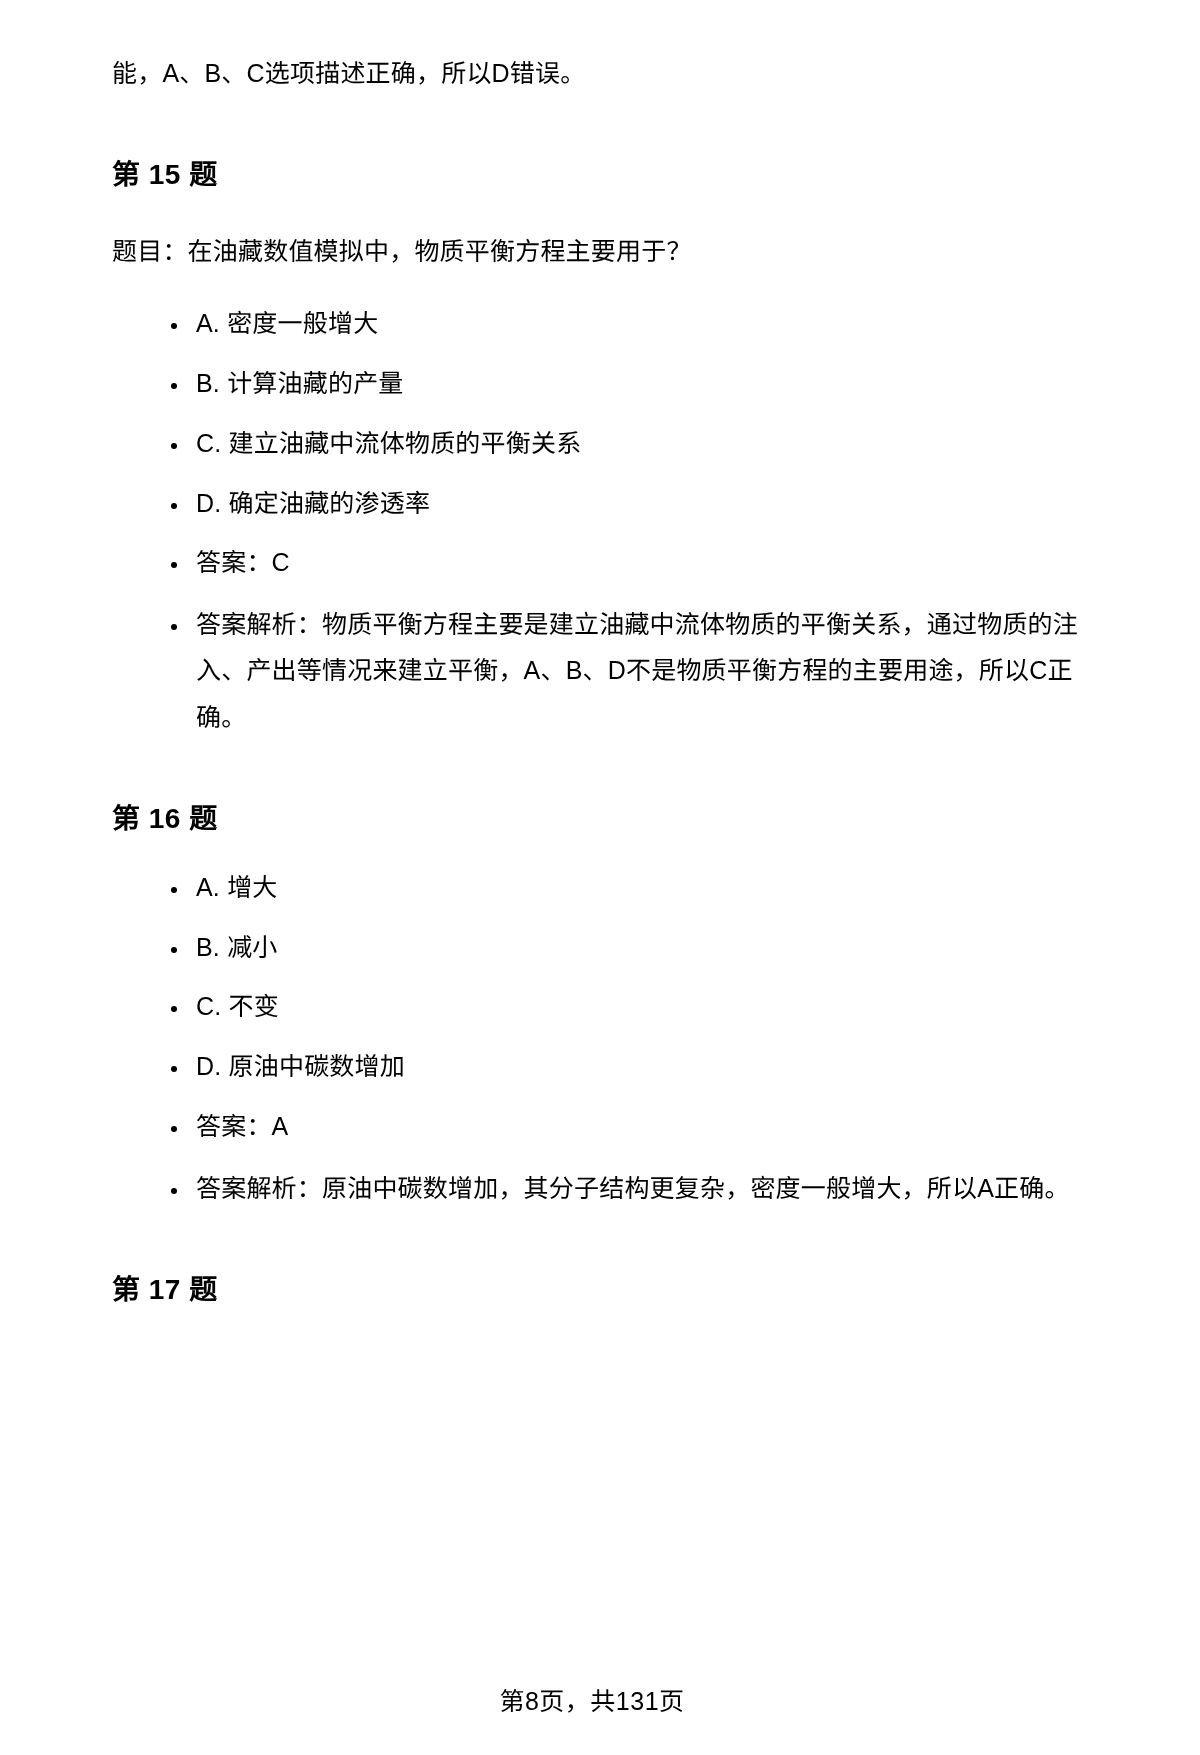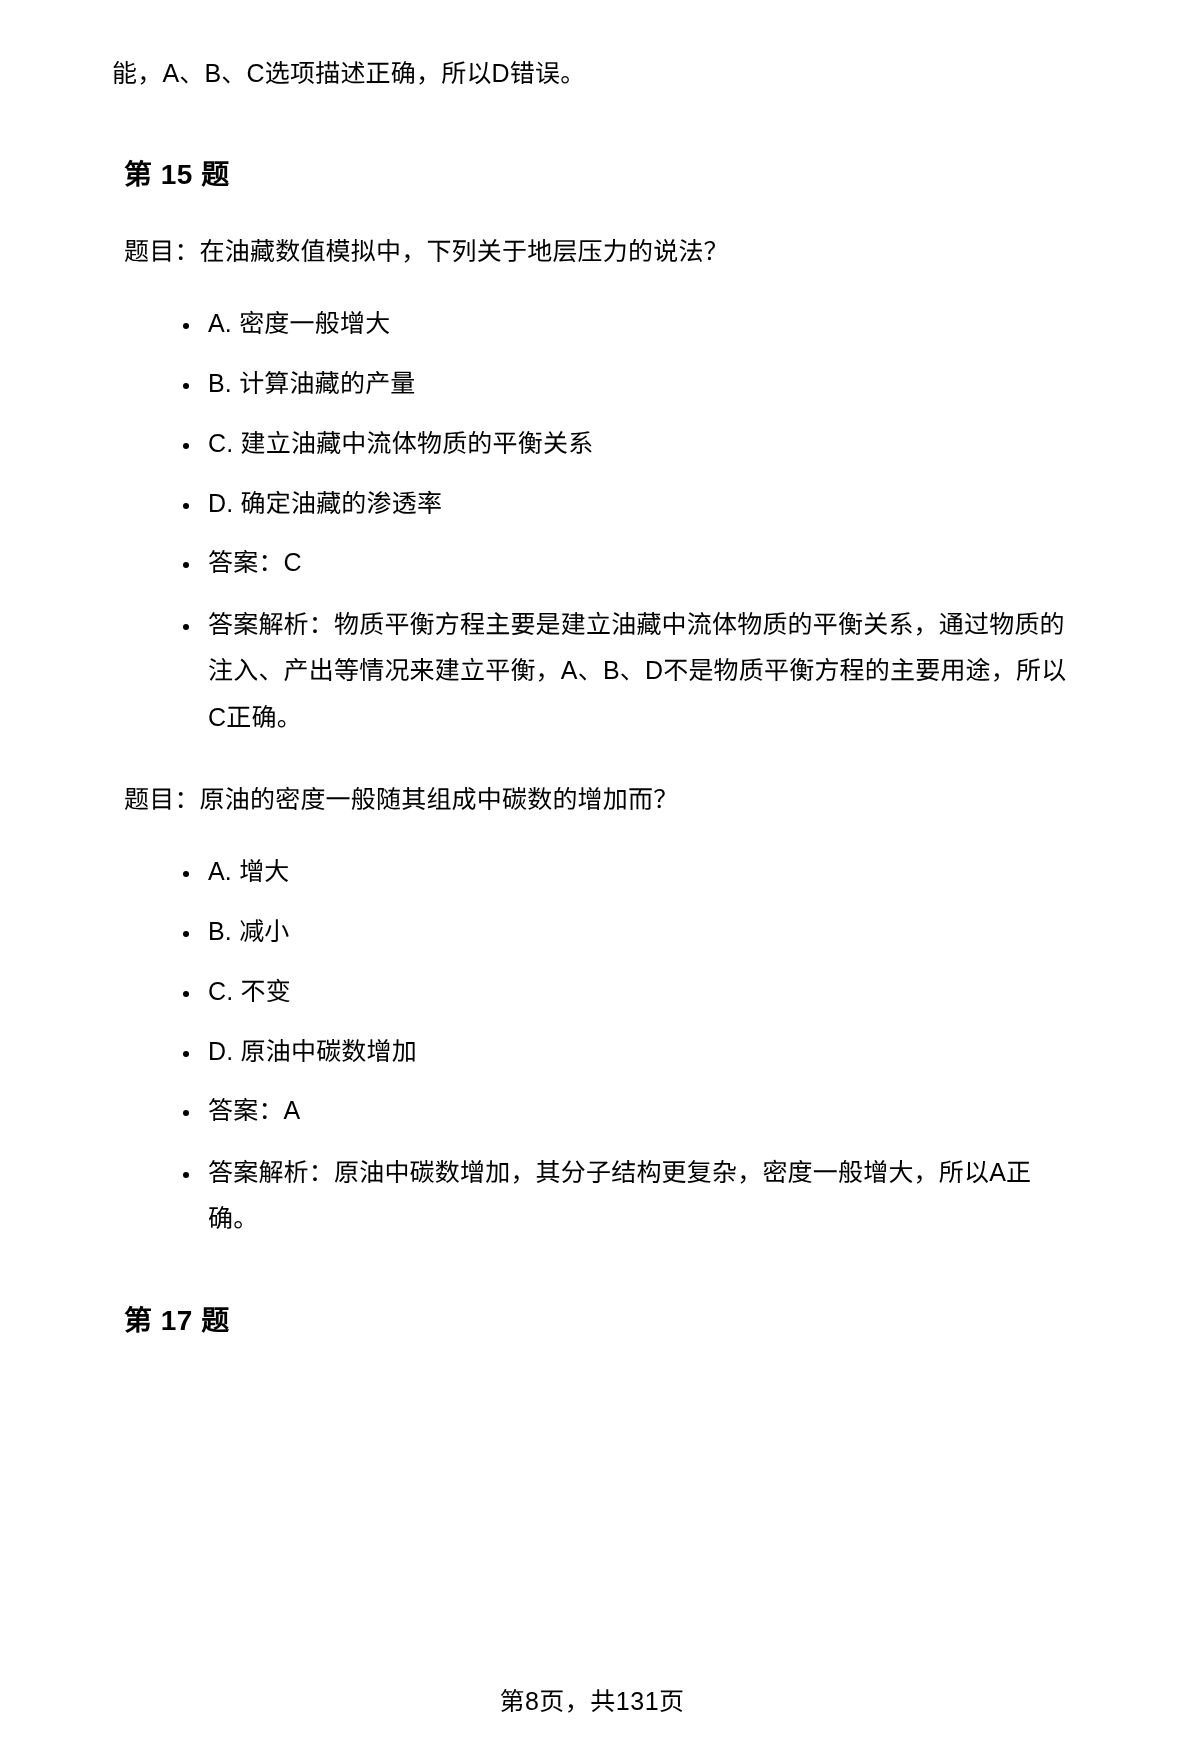--- a/index.html
+++ b/index.html
@@ -61,46 +61,46 @@
   .footer {
     position: absolute;
     left: 0;
     right: 16px;
     bottom: 38px;
     text-align: center;
     font-size: 25px;
     letter-spacing: 0.5px;
   }
   .block {
-    margin: 12px;
+    margin: 0;
     padding: 0;
   }
 </style>
 </head>
 <body>
 
 <div class="page">
 
   <p class="carryover">能，A、B、C选项描述正确，所以D错误。</p>
 
   <div class="block">
     <h2 class="q-heading">第 15 题</h2>
-    <p class="q-stem">题目：在油藏数值模拟中，下列关于地层压力的说法？</p>
+    <p class="q-stem">题目：在油藏数值模拟中，物质平衡方程主要用于？</p>
     <ul class="opts">
       <li>A. 密度一般增大</li>
       <li>B. 计算油藏的产量</li>
       <li>C. 建立油藏中流体物质的平衡关系</li>
       <li>D. 确定油藏的渗透率</li>
       <li>答案：C</li>
       <li class="explain">答案解析：物质平衡方程主要是建立油藏中流体物质的平衡关系，通过物质的注入、产出等情况来建立平衡，A、B、D不是物质平衡方程的主要用途，所以C正确。</li>
     </ul>
   </div>
 
   <div class="block">
-    <p class="q-stem">题目：原油的密度一般随其组成中碳数的增加而？</p>
+    <h2 class="q-heading">第 16 题</h2>
     <ul class="opts">
       <li>A. 增大</li>
       <li>B. 减小</li>
       <li>C. 不变</li>
       <li>D. 原油中碳数增加</li>
       <li>答案：A</li>
       <li class="explain">答案解析：原油中碳数增加，其分子结构更复杂，密度一般增大，所以A正确。</li>
     </ul>
   </div>
 

